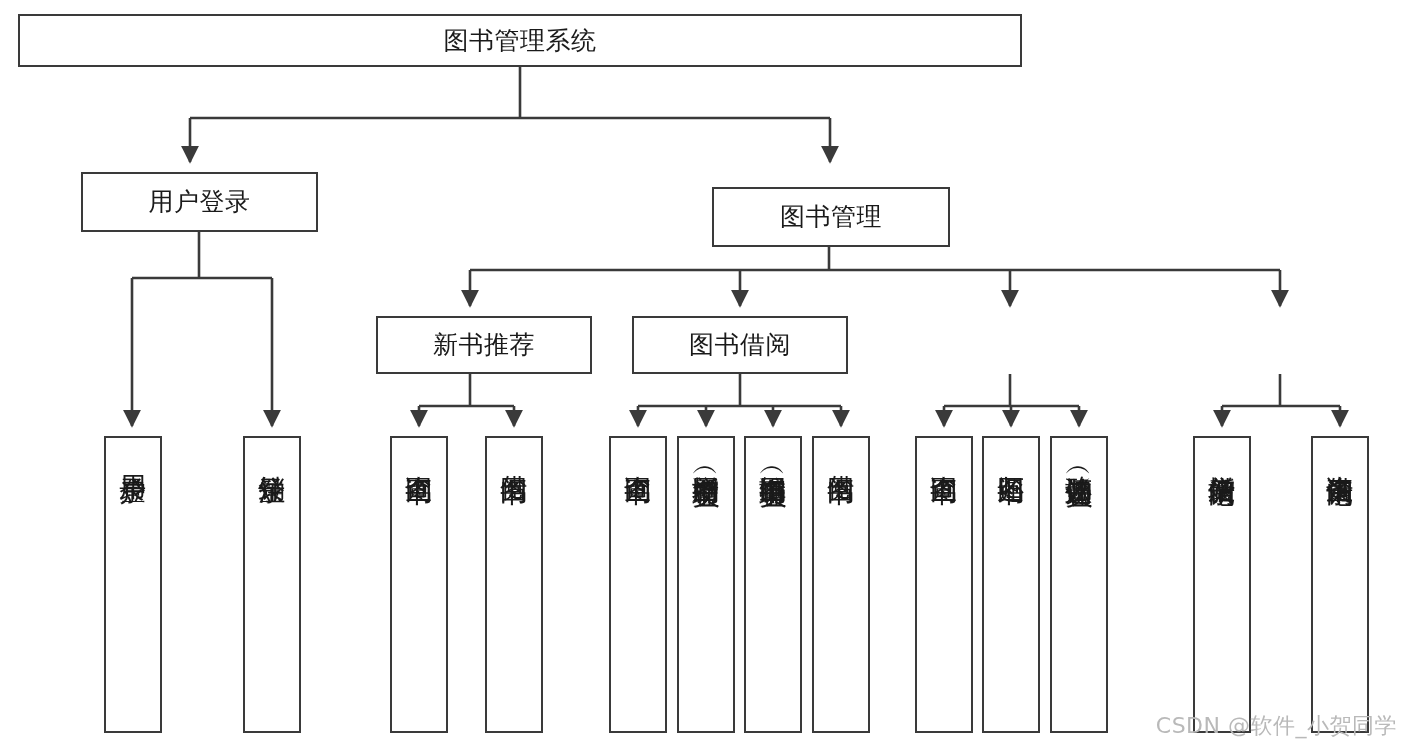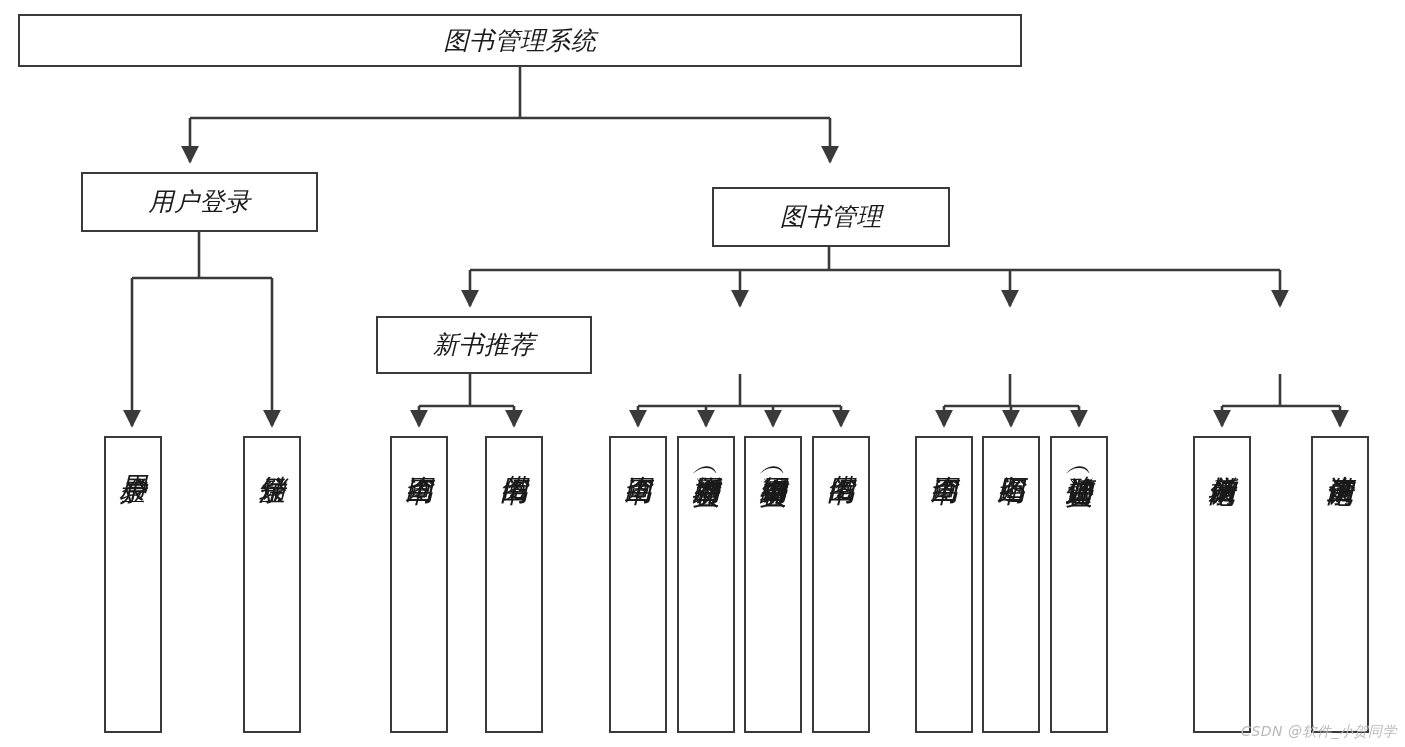--- a/index.html
+++ b/index.html
@@ -29,21 +29,20 @@
   .node {
     position: absolute;
     box-sizing: border-box;
     border: 2px solid #3a3a3a;
     background: #ffffff;
     display: flex;
     align-items: center;
     justify-content: center;
     color: #1a1a1a;
     z-index: 2;
-    font-style: italic;
   }
   .node-label {
     display: block;
     text-align: center;
     line-height: 1.18;
     white-space: pre;
     color: #1a1a1a;
   }
   .node.horizontal .node-label {
     font-size: 25px;
@@ -62,27 +61,26 @@
     text-orientation: upright;
     font-size: 27px;
     line-height: 1.02;
     letter-spacing: 1px;
     white-space: nowrap;
   }
   #watermark {
     position: absolute;
     right: 8px;
     bottom: 6px;
-    font-size: 14px;
+    font-size: 22px;
     color: #b9b9b9;
     letter-spacing: 0.5px;
     z-index: 5;
     white-space: nowrap;
     font-family: "DejaVu Sans", "Liberation Sans", sans-serif;
-    font-style: italic;
   }
 </style>
 </head>
 <body>
 
 <div id="diagram-root">
 
   <svg id="svg-connectors" viewBox="0 0 1405 747" width="1405" height="747">
     <defs>
       <marker id="arrow" viewBox="0 0 10 10" refX="9" refY="5" markerWidth="7" markerHeight="7" orient="auto-start-reverse">
@@ -142,20 +140,23 @@
   </div>
 
   <div class="node horizontal" style="left:712px; top:187px; width:238px; height:60px;">
     <span class="node-label">图书管理</span>
   </div>
 
   <div class="node horizontal" style="left:376px; top:316px; width:216px; height:58px;">
     <span class="node-label">新书推荐</span>
   </div>
 
+  <div class="node horizontal" style="left:632px; top:316px; width:216px; height:58px;">
+    <span class="node-label">图书借阅</span>
+  </div>
 
 
 
   <div class="node vertical" style="left:104px; top:436px; width:58px; height:297px;">
     <span class="node-label">用户登录</span>
   </div>
 
   <div class="node vertical" style="left:243px; top:436px; width:58px; height:297px;">
     <span class="node-label">注销登录</span>
   </div>

